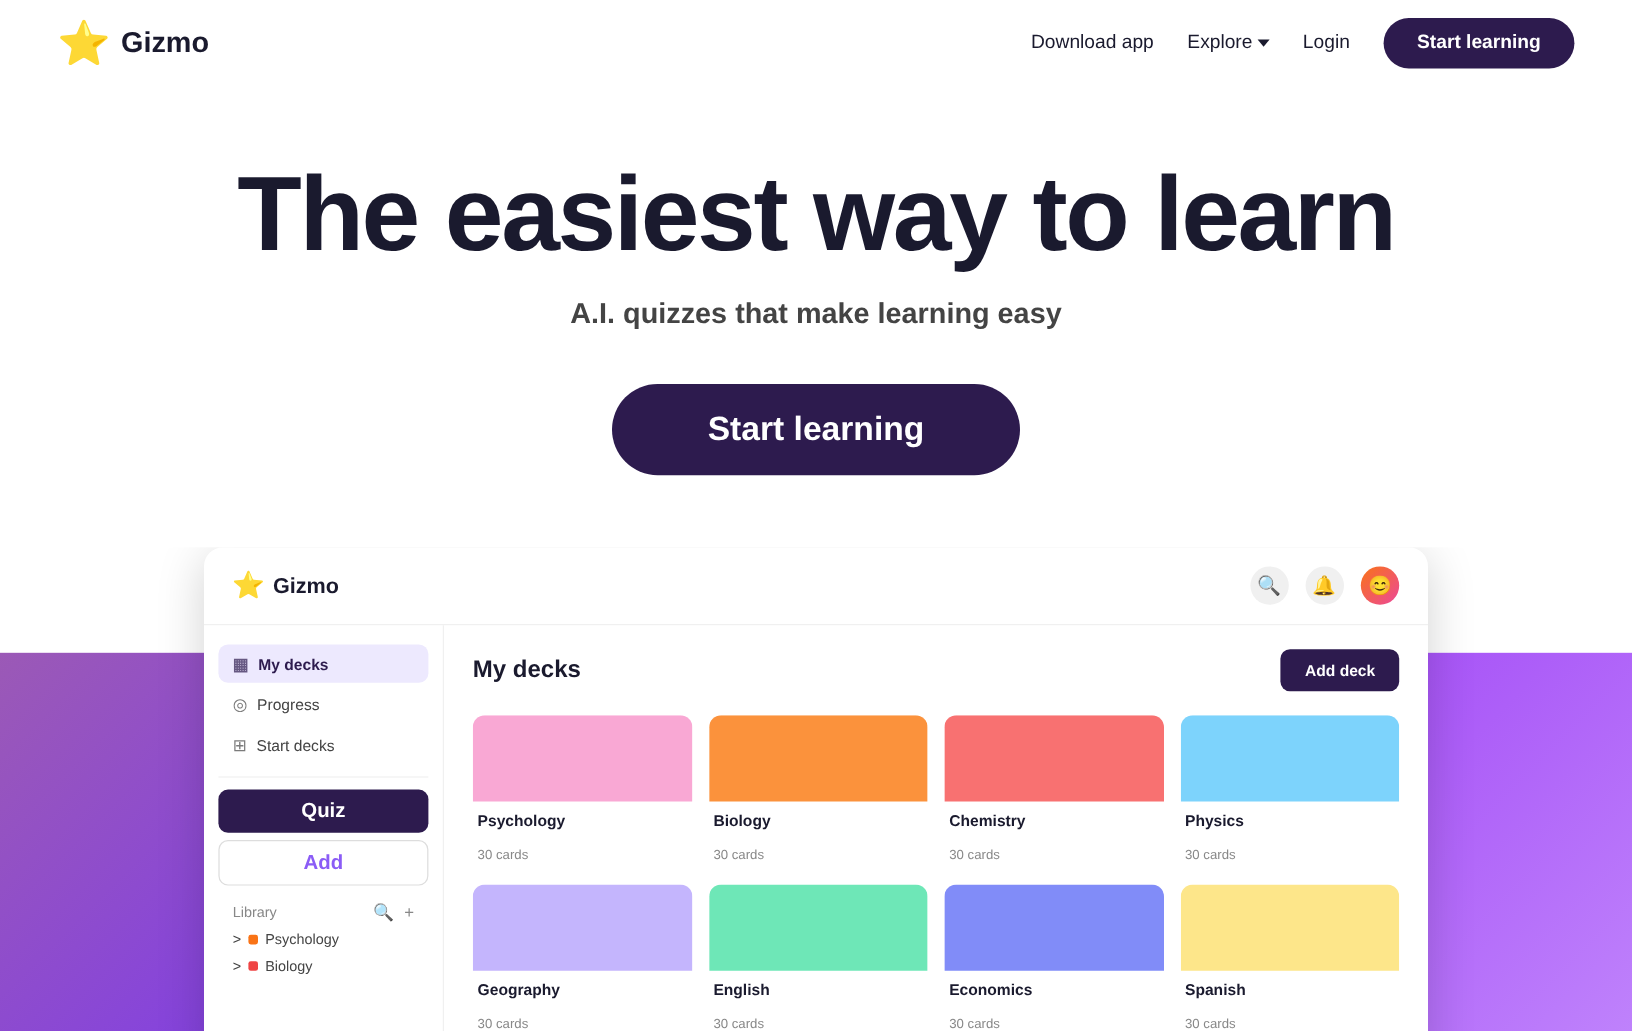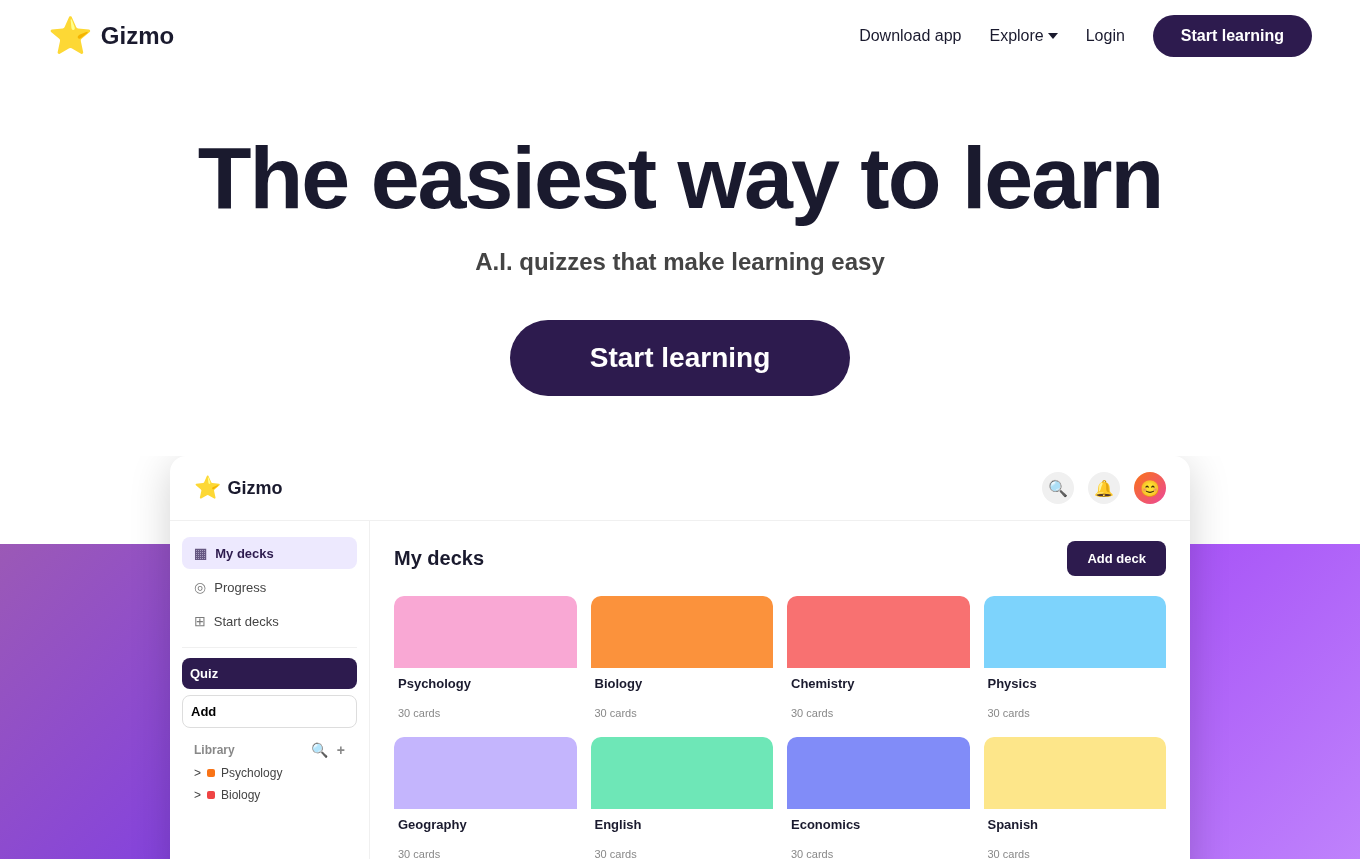--- a/index.html
+++ b/index.html
@@ -203,43 +203,43 @@
       font-weight: 700;
     }
     .sidebar-icon { font-size: 14px; opacity: 0.7; }
     .sidebar-divider { height: 1px; background: #f0f0f0; margin: 10px 0; }
     .sidebar-btn-group { margin-top: 10px; }
     .sidebar-btn {
       display: block;
       width: 100%;
       padding: 8px;
       border-radius: 8px;
-      font-size: 13px;
-      font-weight: 700;
-      text-align: left;
+      font-size: 17px;
+      font-weight: 700;
+      text-align: center;
       cursor: pointer;
       margin-bottom: 6px;
     }
     .sidebar-btn-quiz {
       background: #2d1b4e;
       color: #fff;
       border: none;
     }
     .sidebar-btn-add {
       background: #fff;
-      color: #000000;
+      color: #8b5cf6;
       border: 1.5px solid #ddd;
     }
     .sidebar-library-header {
       display: flex;
       align-items: center;
       justify-content: space-between;
       padding: 8px 12px 4px;
       font-size: 12px;
-      font-weight: 700;
+      font-weight: 400;
       color: #888;
     }
     .sidebar-library-icons { display: flex; gap: 8px; font-size: 14px; cursor: pointer; color: #888; }
     .sidebar-library-item {
       display: flex;
       align-items: center;
       gap: 6px;
       padding: 4px 12px;
       font-size: 12px;
       color: #444;

